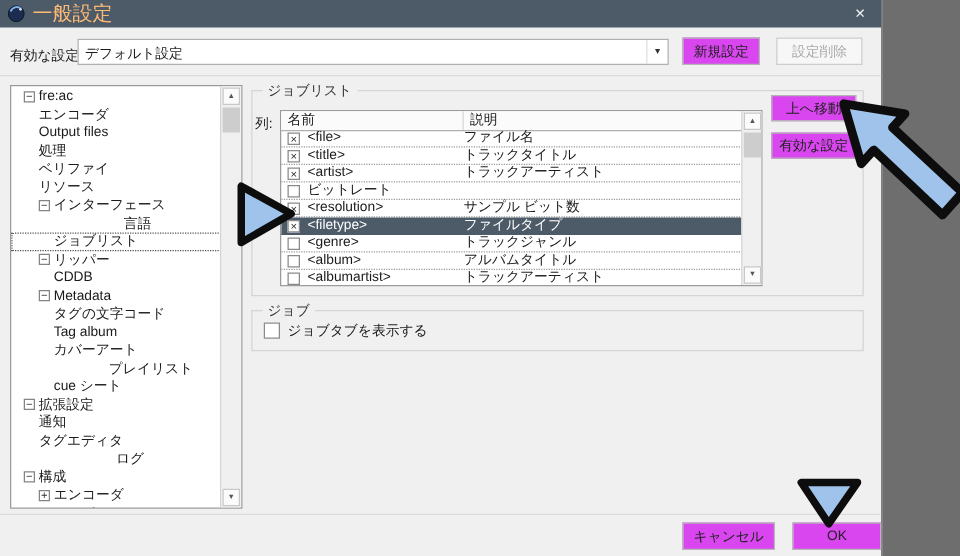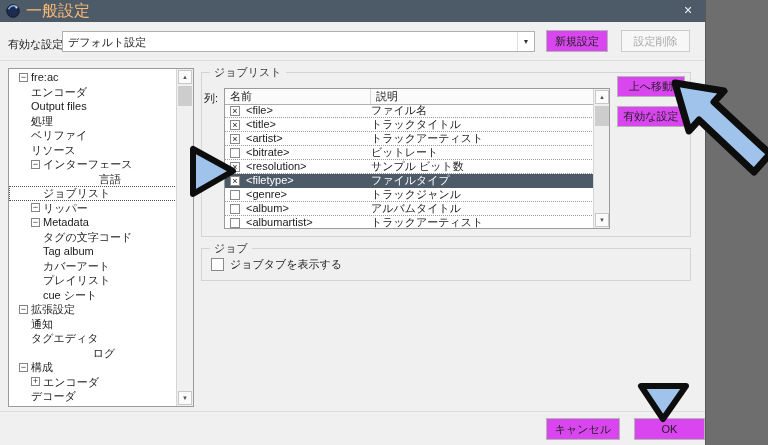--- a/index.html
+++ b/index.html
@@ -134,34 +134,37 @@
           <div class="tree-row" style="padding-left: 34px; justify-content: center;">
             <span class="tree-label">言語</span>
           </div>
           <div class="tree-row focused" style="padding-left: 34px;">
             <span class="tree-label">ジョブリスト</span>
           </div>
           <div class="tree-row" style="padding-left: 22px;">
             <span class="tg">−</span>
             <span class="tree-label">リッパー</span>
           </div>
+          <div class="tree-row" style="padding-left: 34px;">
+            <span class="tree-label">CDDB</span>
+          </div>
           <div class="tree-row" style="padding-left: 22px;">
             <span class="tg">−</span>
             <span class="tree-label">Metadata</span>
           </div>
           <div class="tree-row" style="padding-left: 34px;">
             <span class="tree-label">タグの文字コード</span>
           </div>
           <div class="tree-row" style="padding-left: 34px;">
             <span class="tree-label">Tag album</span>
           </div>
           <div class="tree-row" style="padding-left: 34px;">
             <span class="tree-label">カバーアート</span>
           </div>
-          <div class="tree-row" style="padding-left: 34px;">
+          <div class="tree-row" style="padding-left: 34px; margin-left: 44px;">
             <span class="tree-label">プレイリスト</span>
           </div>
           <div class="tree-row" style="padding-left: 34px;">
             <span class="tree-label">cue シート</span>
           </div>
           <div class="tree-row" style="padding-left: 10px;">
             <span class="tg">−</span>
             <span class="tree-label">拡張設定</span>
           </div>
           <div class="tree-row" style="padding-left: 22px;">
@@ -213,21 +216,20 @@
             <span class="lc-name">&lt;title&gt;</span>
             <span class="lc-desc">トラックタイトル</span>
           </div>
           <div class="list-row">
             <span class="lc-check">×</span>
             <span class="lc-name">&lt;artist&gt;</span>
             <span class="lc-desc">トラックアーティスト</span>
           </div>
           <div class="list-row">
             <span class="lc-check"></span>
-            <span class="lc-name">&lt;bitrate&gt;</span>
             <span class="lc-desc">ビットレート</span>
           </div>
           <div class="list-row">
             <span class="lc-check">×</span>
             <span class="lc-name">&lt;resolution&gt;</span>
             <span class="lc-desc">サンプル ビット数</span>
           </div>
           <div class="list-row selected">
             <span class="lc-check">×</span>
             <span class="lc-name">&lt;filetype&gt;</span>

